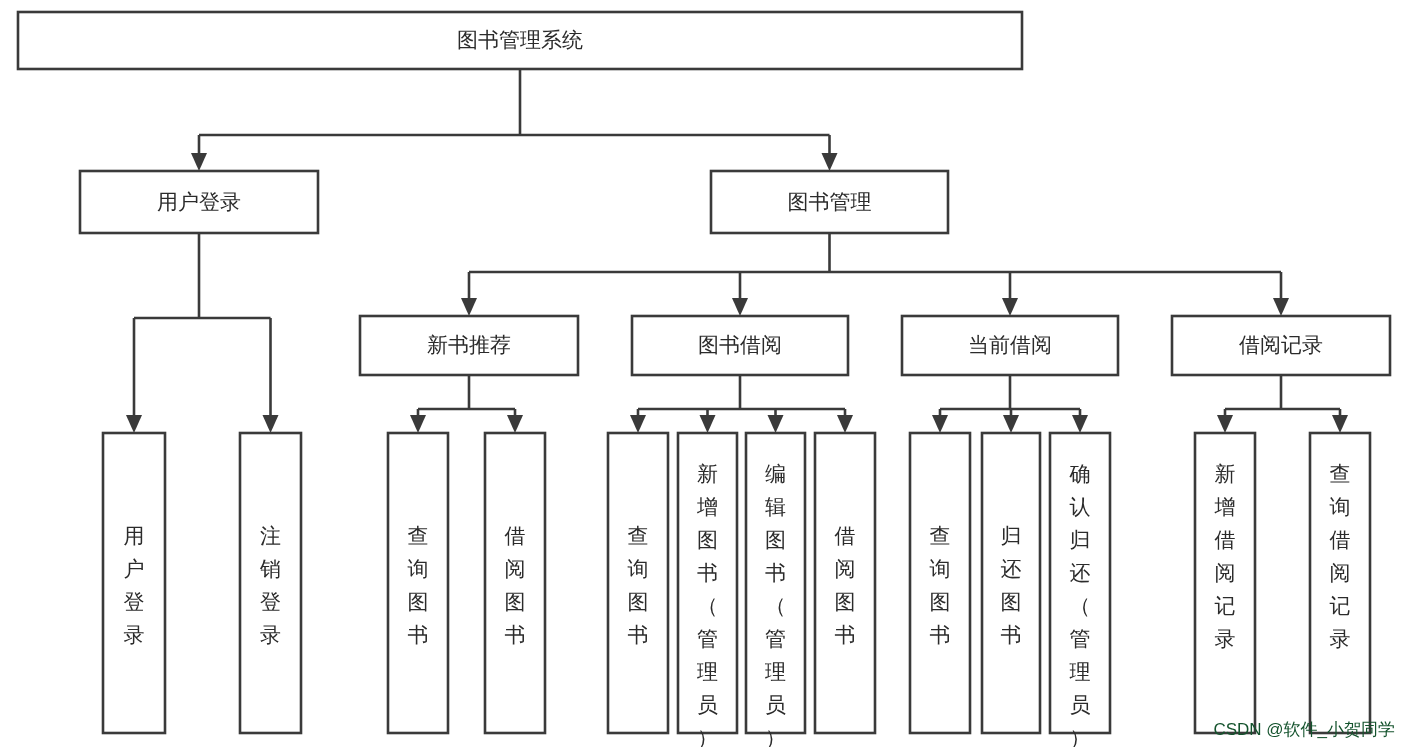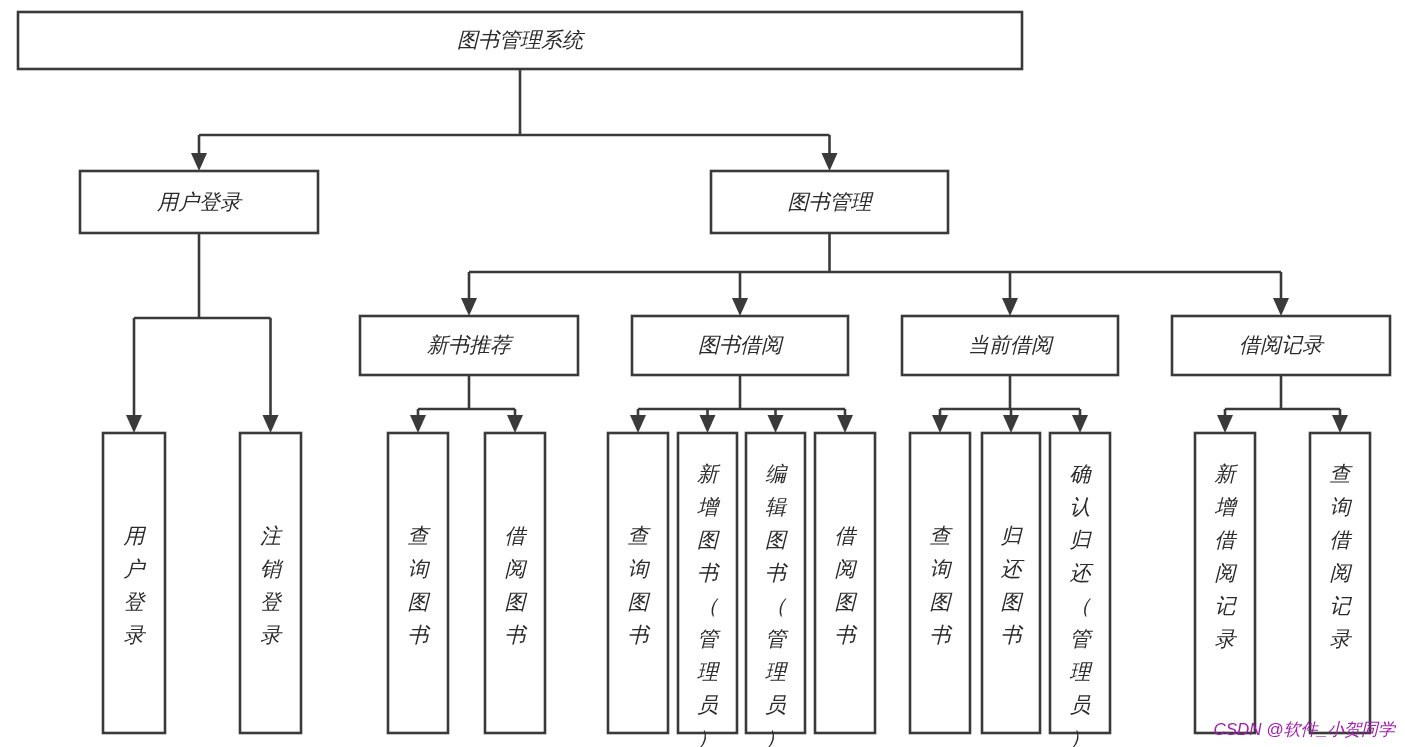--- a/index.html
+++ b/index.html
@@ -13,21 +13,20 @@
     position: relative;
     font-family: "Liberation Sans", "DejaVu Sans", sans-serif;
     overflow: hidden;
   }
   #chart-root {
     position: absolute;
     left: 0;
     top: 0;
     width: 1405px;
     height: 747px;
-    font-style: italic;
   }
   .node-box {
     fill: #ffffff;
     stroke: #3a3a3a;
     stroke-width: 2.6;
   }
   .node-label {
     fill: #2b2b2b;
     font-family: "Liberation Sans", "DejaVu Sans", sans-serif;
     font-size: 21px;
@@ -47,21 +46,21 @@
     stroke-linecap: butt;
   }
   .arrow-head {
     fill: #3a3a3a;
     stroke: none;
   }
   .watermark {
     position: absolute;
     right: 10px;
     bottom: 6px;
-    color: #a21caf;
+    color: #14532d;
     font-size: 17px;
     font-family: "Liberation Sans", "DejaVu Sans", sans-serif;
     white-space: nowrap;
     user-select: none;
   }
 </style>
 </head>
 <body>
 
 <div id="chart-root">

